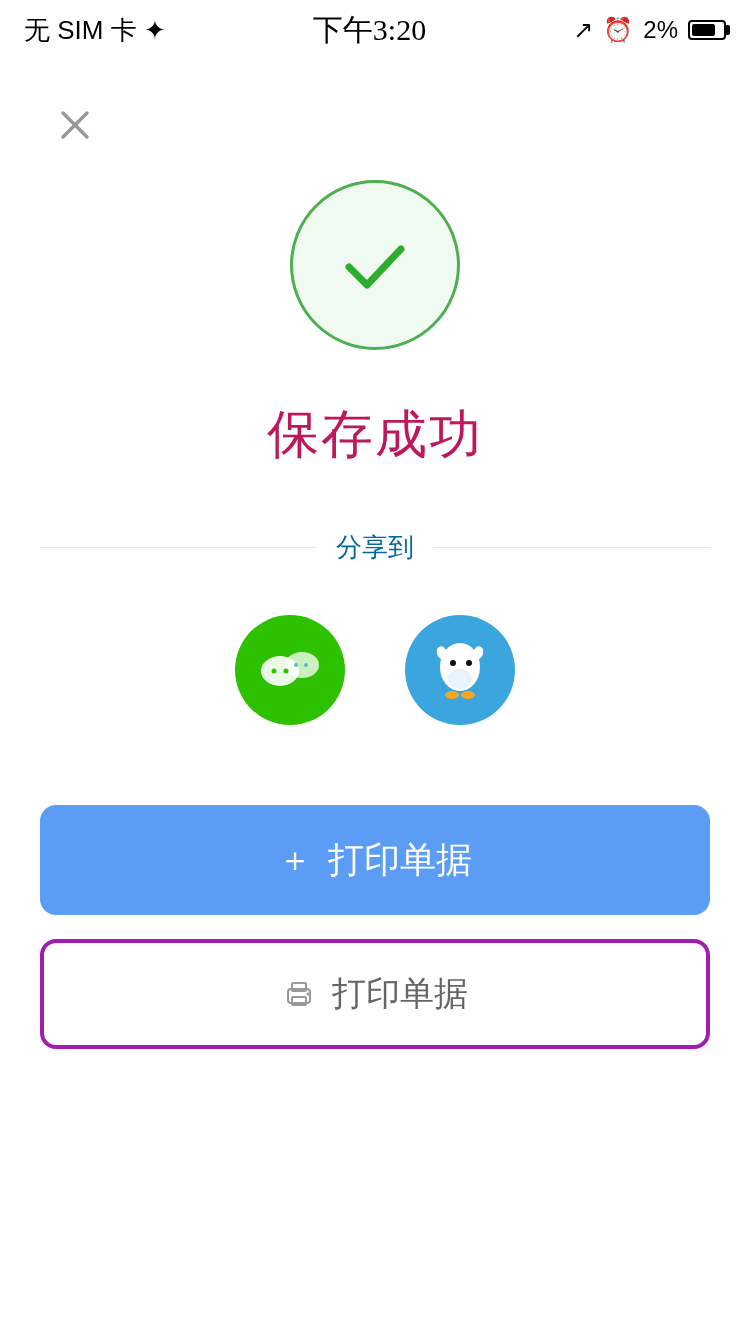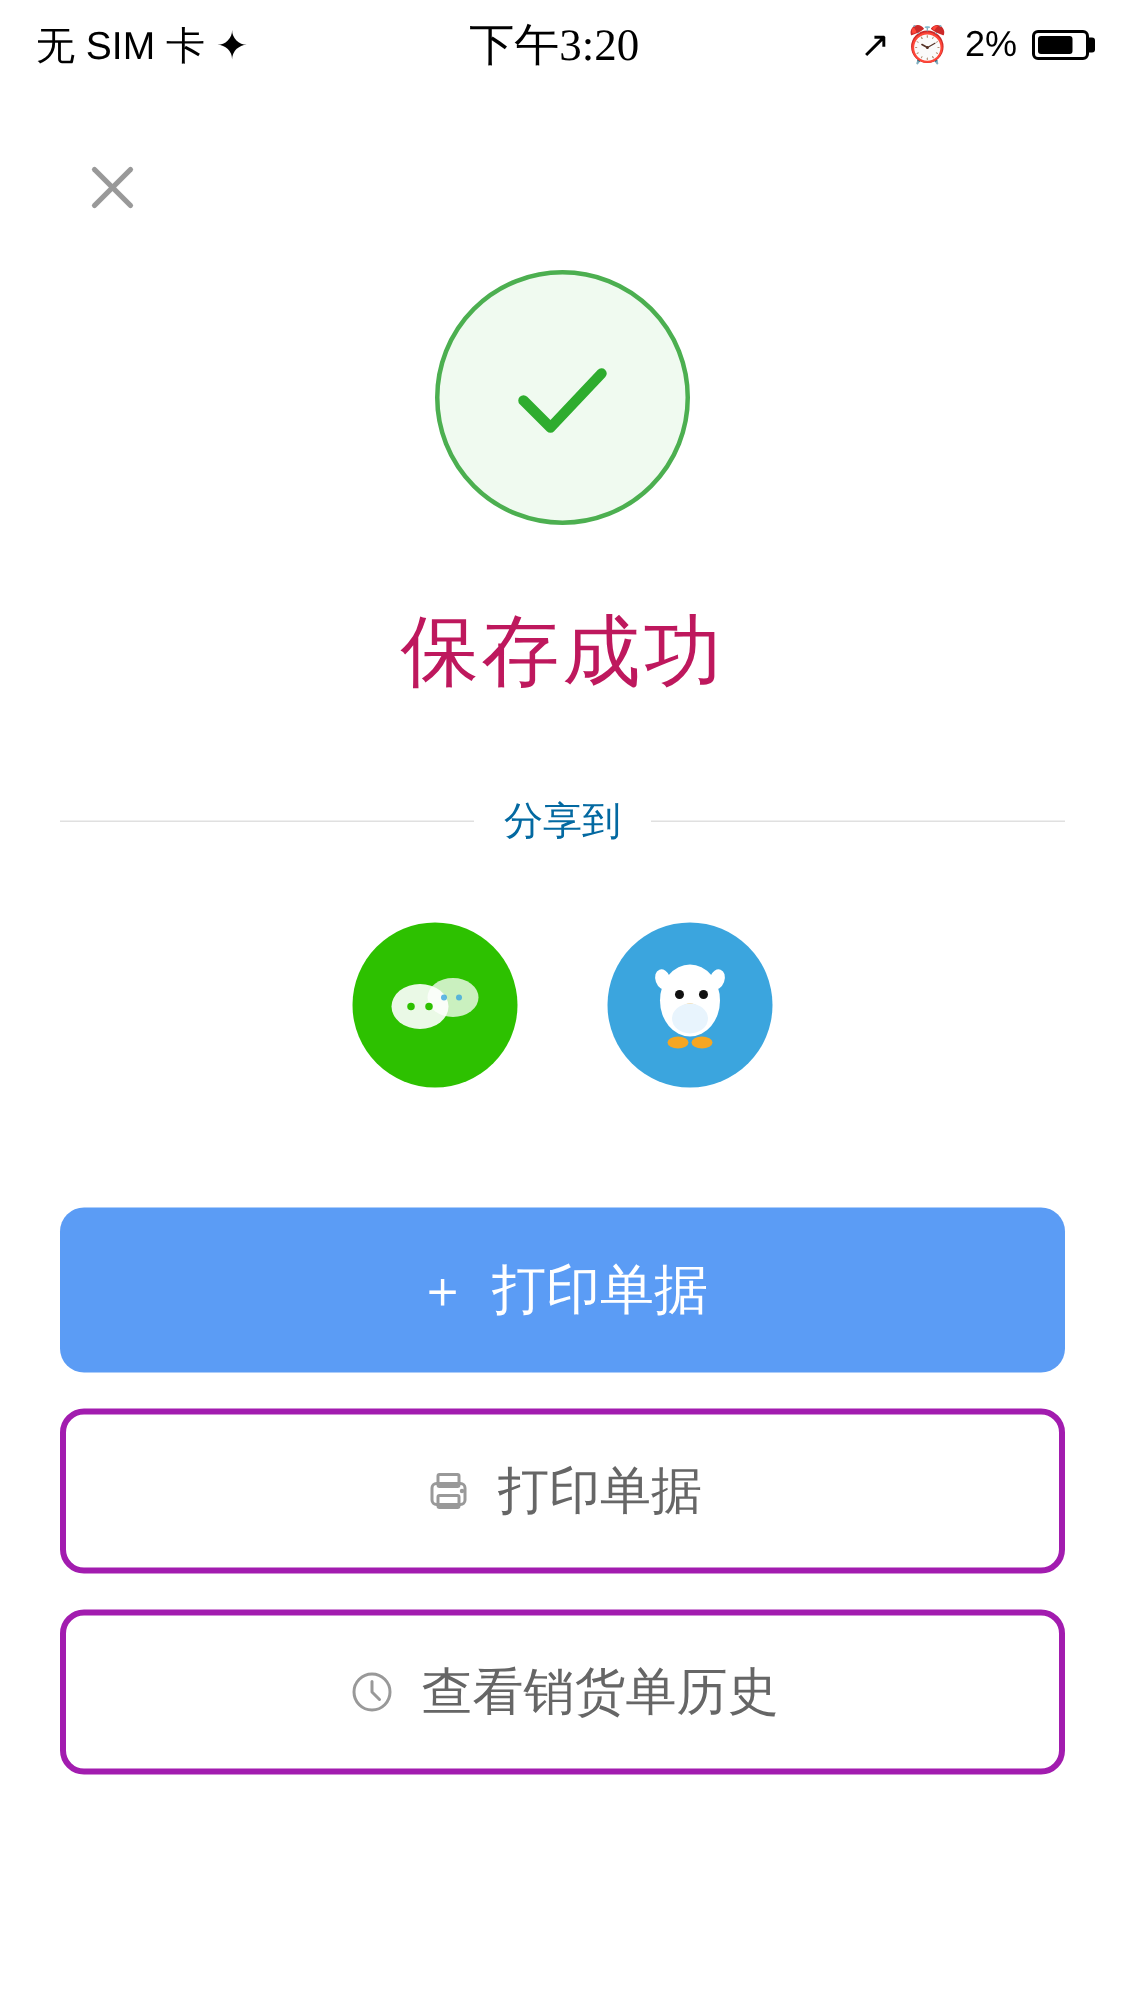--- a/index.html
+++ b/index.html
@@ -306,25 +306,16 @@
         <svg width="34" height="34" viewBox="0 0 34 34" fill="none" xmlns="http://www.w3.org/2000/svg">
           <rect x="6" y="12" width="22" height="14" rx="3" stroke="#999" stroke-width="2" fill="none"></rect>
           <rect x="10" y="6" width="14" height="8" rx="1" stroke="#999" stroke-width="2" fill="none"></rect>
           <rect x="10" y="20" width="14" height="8" rx="1" stroke="#999" stroke-width="2" fill="none"></rect>
           <circle cx="26" cy="17" r="1.5" fill="#999"></circle>
         </svg>
       </span>
       <span>打印单据</span>
     </button>
 
-    <button class="btn">
-      <span class="btn-icon">
-        <svg width="34" height="34" viewBox="0 0 34 34" fill="none" xmlns="http://www.w3.org/2000/svg">
-          <circle cx="17" cy="17" r="12" stroke="#999" stroke-width="2" fill="none"></circle>
-          <polyline points="17,10 17,17 22,22" stroke="#999" stroke-width="2" stroke-linecap="round" stroke-linejoin="round"></polyline>
-        </svg>
-      </span>
-      <span>查看销货单历史</span>
-    </button>
 
   </div>
 
 </div>
 
 </body></html>

